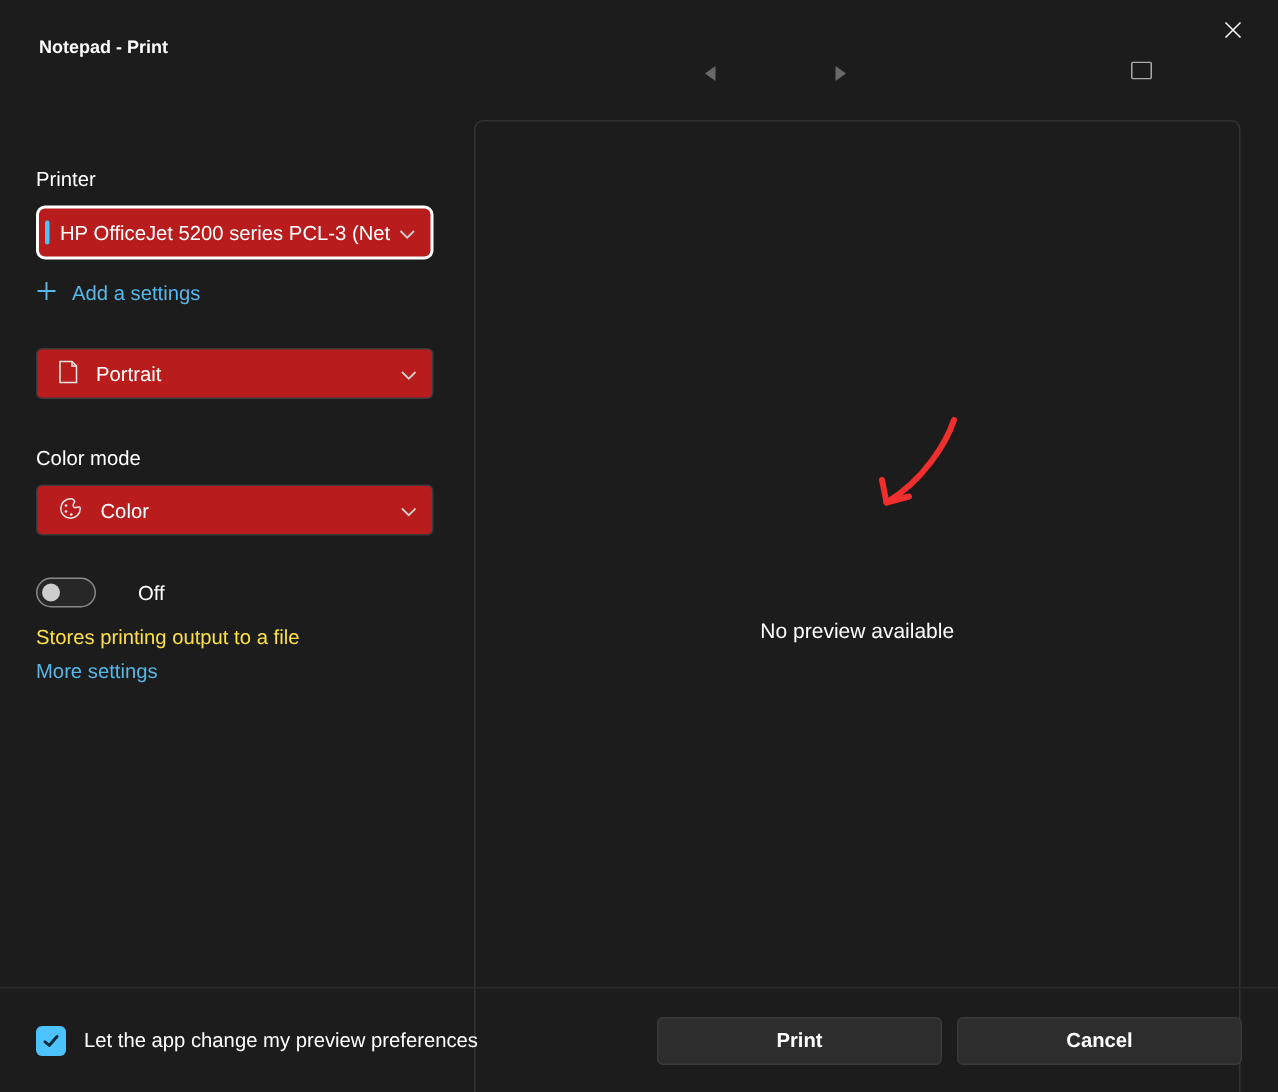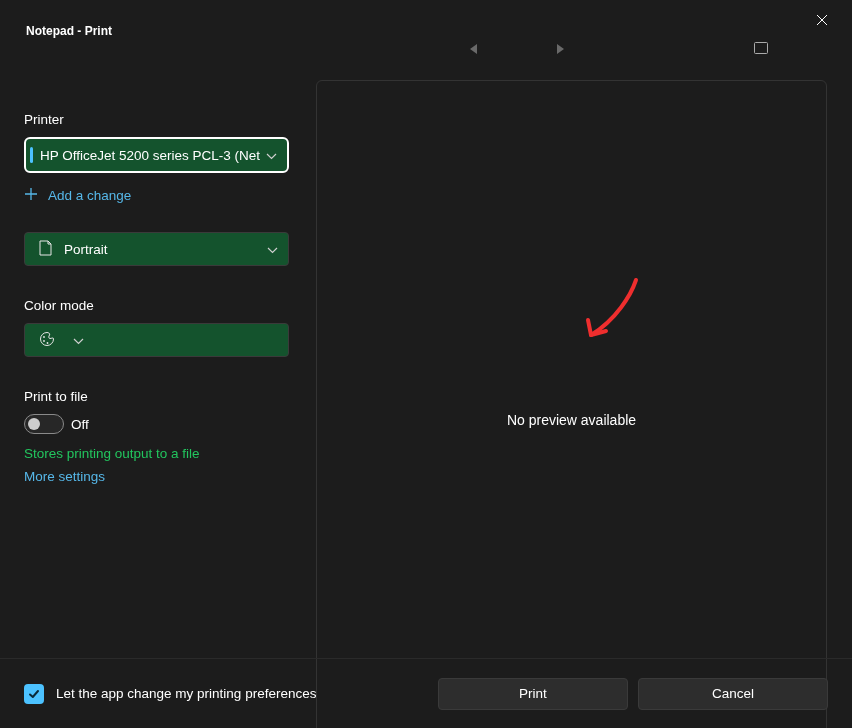--- a/index.html
+++ b/index.html
@@ -57,21 +57,21 @@
     }
     .section-label {
       font-size: 13.5px;
       color: #ffffff;
       margin-bottom: 10px;
       margin-top: 32px;
     }
     .dropdown {
       width: 265px;
       height: 34px;
-      background: #14532d;
+      background: #b91c1c;
       border: 1px solid #3a3a3a;
       border-radius: 4px;
       display: flex;
       align-items: center;
       padding: 0 10px 0 14px;
       cursor: pointer;
       font-size: 13.5px;
       color: #ffffff;
       position: relative;
     }
@@ -132,21 +132,21 @@
       justify-content: center;
       cursor: pointer;
     }
     .stepper-btn.up { border-right: 1px solid #383838; }
     .stepper-btn.down { background: #262626; }
     .stepper-btn svg { width: 10px; height: 10px; color: #cfcfcf; }
     .stepper-btn.down svg { opacity: 0.45; }
     .toggle-row {
       display: flex;
       align-items: center;
-      gap: 7px;
+      gap: 28px;
       margin-top: 4px;
     }
     .toggle {
       width: 40px;
       height: 20px;
       border-radius: 10px;
       border: 1px solid #8a8a8a;
       background: #272727;
       position: relative;
       cursor: pointer;
@@ -157,21 +157,21 @@
       left: 3px;
       top: 3px;
       width: 12px;
       height: 12px;
       border-radius: 50%;
       background: #cdcdcd;
     }
     .toggle-label { font-size: 13.5px; }
     .help-text {
       font-size: 13.5px;
-      color: #22c55e;
+      color: #fde047;
       margin-top: 12px;
     }
     .more-settings { margin-top: 8px; }
     .preview-pane {
       position: absolute;
       top: 80px;
       left: 316px;
       width: 511px;
       height: 680px;
       border: 1px solid #333333;
@@ -204,21 +204,21 @@
       border-radius: 4px;
       background: #4cc2ff;
       display: flex;
       align-items: center;
       justify-content: center;
       cursor: pointer;
       margin-right: 12px;
     }
     .checkbox svg { width: 12px; height: 12px; color: #0a2a3a; }
     .checkbox-label { font-size: 13.5px; flex: 1; }
-    .footer-buttons { display: flex; gap: 10px; }
+    .footer-buttons { display: flex; gap: 10px; font-weight: bold; }
     .btn {
       width: 190px;
       height: 32px;
       background: #2d2d2d;
       border: 1px solid #3a3a3a;
       border-radius: 4px;
       display: flex;
       align-items: center;
       justify-content: center;
       cursor: pointer;
@@ -258,21 +258,21 @@
         </svg>
     </span>
   </div>
 
   <div class="add-printer">
     <span class="plus-icon">
       <svg viewBox="0 0 14 14">
           <path d="M7 1 V13 M1 7 H13" stroke="#56b7e8" stroke-width="1.3"></path>
         </svg>
     </span>
-    <span>Add a change</span>
+    <span>Add a settings</span>
   </div>
 
   <div class="section">
     <div class="dropdown">
       <span class="lead-icon">
         <svg width="13" height="16" viewBox="0 0 13 16">
             <path d="M1 1 H9 L12 4 V15 H1 Z" fill="none" stroke="currentColor" stroke-width="1"></path>
             <path d="M9 1 V4 H12" fill="none" stroke="currentColor" stroke-width="1"></path>
           </svg>
       </span>
@@ -290,30 +290,30 @@
     <div class="section-label">Color mode</div>
     <div class="dropdown">
       <span class="lead-icon">
         <svg width="16" height="16" viewBox="0 0 16 16">
             <path d="M8 1.5 A6.5 6.5 0 1 0 14.5 8 C14.5 6 12.5 7.5 11 7.5 C9.5 7.5 9.5 5.5 10.5 4 C11.3 2.8 9.8 1.5 8 1.5 Z" fill="none" stroke="currentColor" stroke-width="1"></path>
             <circle cx="5" cy="6" r="0.9" fill="currentColor"></circle>
             <circle cx="5" cy="10" r="0.9" fill="currentColor"></circle>
             <circle cx="8.5" cy="12" r="0.9" fill="currentColor"></circle>
           </svg>
       </span>
+      <span class="label-text">Color</span>
       <span class="chev">
         <svg width="11" height="7" viewBox="0 0 11 7">
             <path d="M1 1 L5.5 5.5 L10 1" stroke="currentColor" stroke-width="1.2" fill="none"></path>
           </svg>
       </span>
     </div>
   </div>
 
   <div class="section">
-    <div class="section-label">Print to file</div>
     <div class="toggle-row">
       <div class="toggle"></div>
       <div class="toggle-label">Off</div>
     </div>
     <div class="help-text">Stores printing output to a file</div>
   </div>
 
   <div class="more-settings">
     <span>More settings</span>
   </div>
@@ -327,21 +327,21 @@
   <path d="M60 5 C 55 20, 40 45, 15 60" stroke="#ef2e2e" stroke-width="4" fill="none" stroke-linecap="round"></path>
   <path d="M15 60 L12 45 M15 60 L30 56" stroke="#ef2e2e" stroke-width="4" fill="none" stroke-linecap="round"></path>
 </svg>
 
 <div class="footer">
   <div class="checkbox">
     <svg viewBox="0 0 12 12">
         <path d="M2 6.5 L4.8 9 L10 3" stroke="currentColor" stroke-width="2" fill="none" stroke-linecap="round" stroke-linejoin="round"></path>
       </svg>
   </div>
-  <div class="checkbox-label">Let the app change my printing preferences</div>
+  <div class="checkbox-label">Let the app change my preview preferences</div>
   <div class="footer-buttons">
     <div class="btn">
         <span>Print</span>
       </div>
     <div class="btn">
         <span>Cancel</span>
       </div>
   </div>
 </div>
 

